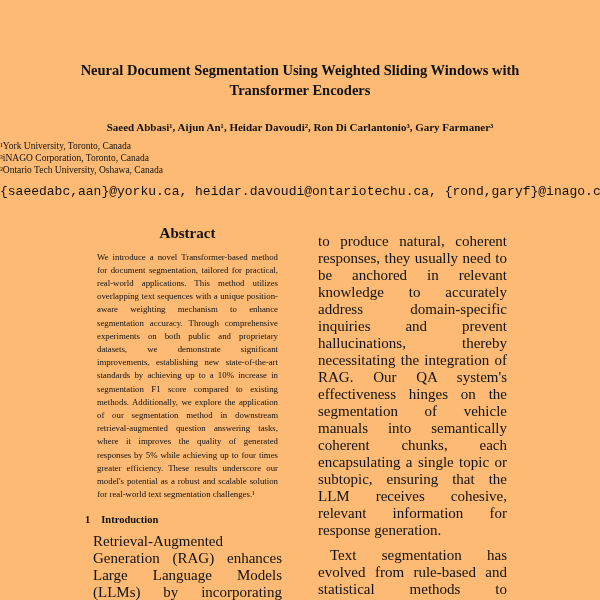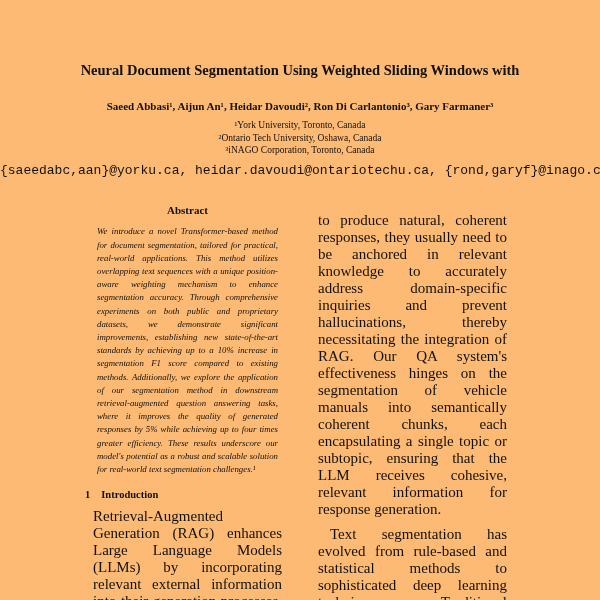--- a/index.html
+++ b/index.html
@@ -22,51 +22,50 @@
   .title .tline { display: block; white-space: nowrap; }
   .authors {
     margin-top: 20px;
     text-align: center;
     font-weight: bold;
     font-size: 11px;
     white-space: nowrap;
   }
   .affils { margin-top: 7px; }
   .affil-line {
-    text-align: center;
+    text-align: left;
     font-size: 9.5px;
     line-height: 1.3;
     white-space: nowrap;
   }
   .emails {
     margin-top: 7px;
     text-align: center;
     font-family: "Liberation Mono", "DejaVu Sans Mono", monospace;
     font-size: 13px;
     white-space: nowrap;
   }
   .columns {
     display: flex;
     gap: 20px;
     margin: 24px 85px 0;
   }
   .col { width: 205px; }
   .abstract-heading {
     text-align: center;
     font-weight: bold;
-    font-size: 11px;
+    font-size: 15px;
     margin: 2px 0 9px;
   }
   .abstract-text {
     margin: 0 12px;
     font-size: 8.8px;
     line-height: 13.2px;
     text-align: justify;
     hyphens: auto;
-    font-style: italic;
   }
   .section-heading {
     display: flex;
     gap: 11px;
     font-weight: bold;
     font-size: 10.5px;
     margin: 13px 0 8px;
   }
   .body-text {
     font-size: 15px;
@@ -78,28 +77,29 @@
   .indent { text-indent: 12px; font-family: Liberation Serif, serif; }
   .spacer-top { height: 2px; }
 </style>
 </head>
 <body>
 
 <div class="page">
 
   <h1 class="title">
     <span class="tline">Neural Document Segmentation Using Weighted Sliding Windows with</span>
+    <span class="tline">Transformer Encoders</span>
   </h1>
 
   <div class="authors">Saeed Abbasi¹, Aijun An¹, Heidar Davoudi², Ron Di Carlantonio³, Gary Farmaner³</div>
 
   <div class="affils">
     <div class="affil-line">¹York University, Toronto, Canada</div>
+    <div class="affil-line">³iNAGO Corporation, Toronto, Canada</div>
     <div class="affil-line">²Ontario Tech University, Oshawa, Canada</div>
-    <div class="affil-line">³iNAGO Corporation, Toronto, Canada</div>
   </div>
 
   <div class="emails">{saeedabc,aan}@yorku.ca, heidar.davoudi@ontariotechu.ca, {rond,garyf}@inago.com</div>
 
   <div class="columns">
 
     <div class="col">
       <div class="abstract-heading">Abstract</div>
       <p class="abstract-text">We introduce a novel Transformer-based method for document segmentation, tailored for practical, real-world applications. This method utilizes overlapping text sequences with a unique position-aware weighting mechanism to enhance segmentation accuracy. Through comprehensive experiments on both public and proprietary datasets, we demonstrate significant improvements, establishing new state-of-the-art standards by achieving up to a 10% increase in segmentation F1 score compared to existing methods. Additionally, we explore the application of our segmentation method in downstream retrieval-augmented question answering tasks, where it improves the quality of generated responses by 5% while achieving up to four times greater efficiency. These results underscore our model's potential as a robust and scalable solution for real-world text segmentation challenges.¹</p>
       <div class="section-heading">

